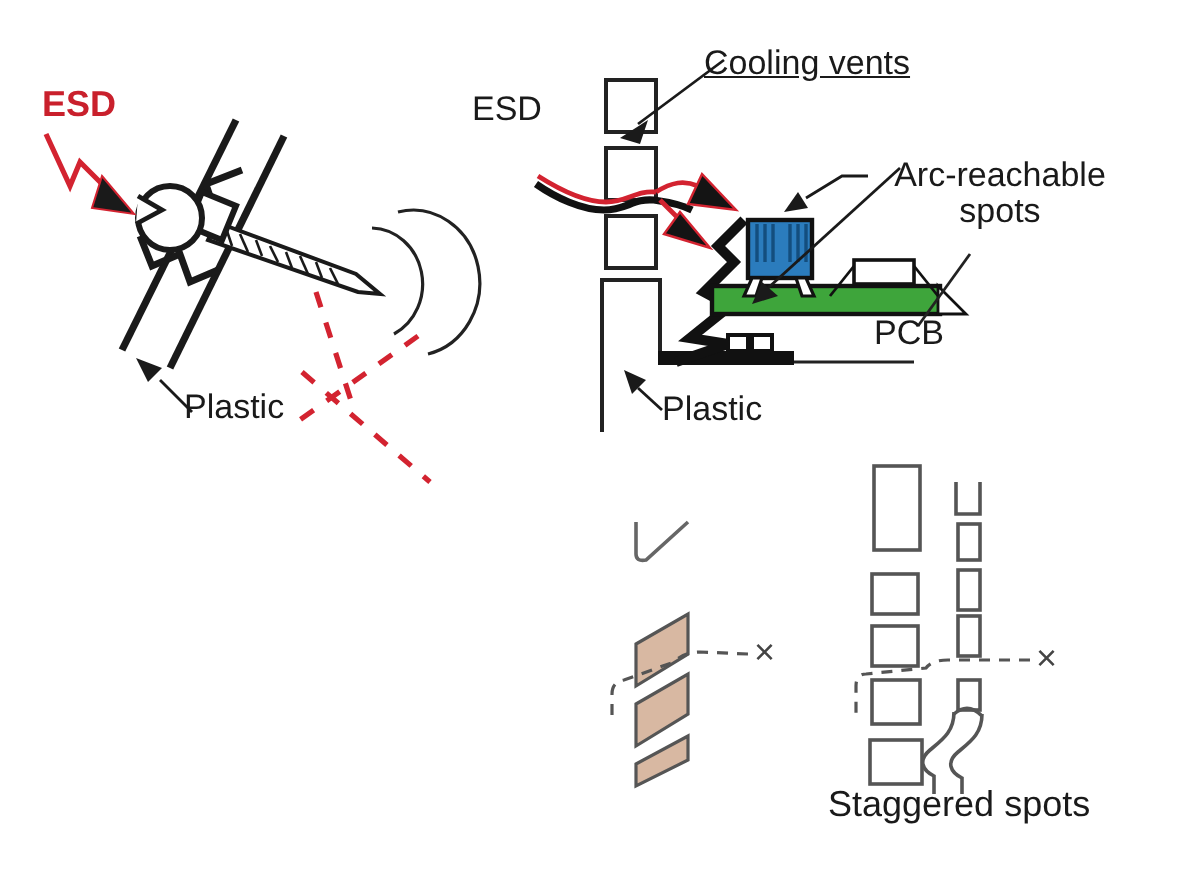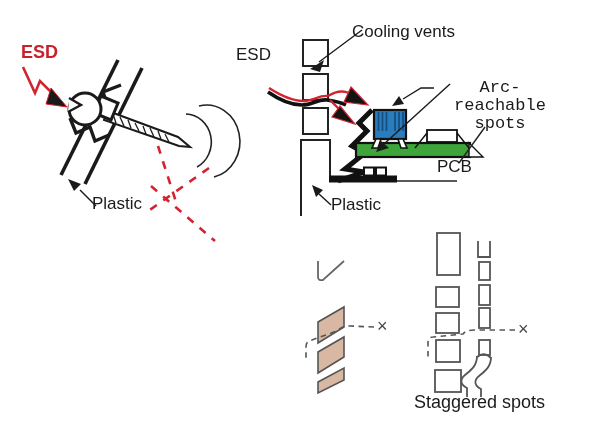--- a/index.html
+++ b/index.html
@@ -2,21 +2,21 @@
 <html><head>
 <meta charset="utf-8">
 <style>
   html,body{margin:0;padding:0;background:#fff;}
   #fig{position:relative;width:600px;height:436px;background:#ffffff;overflow:hidden;
        font-family:"Liberation Sans",sans-serif;}
   #art{position:absolute;left:0;top:0;}
   .label{position:absolute;color:#1a1a1a;font-size:17px;line-height:18px;white-space:nowrap;}
   .label.red{color:#c9202c;font-weight:bold;font-size:18px;}
   .label.gray{color:#444;font-size:18px;}
-  .arcparts{text-align:center;width:126px;white-space:normal;font-family:Liberation Mono, monospace;}
+  .arcparts{text-align:center;width:126px;white-space:normal;}
   .big{font-size:18px;text-align:center;}
 </style>
 </head>
 <body>
 
 <div id="fig">
 
 <svg id="art" width="600" height="436" viewBox="0 0 600 436">
 
   <g>
@@ -142,21 +142,21 @@
       <path d="M 491,357 C 491,367 485,371 479,376 C 473,381 475,386 481,389 L 481,397"></path>
     </g>
     <path d="M 515,330 L 474,330 Q 466,330 463,334 L 433,337 Q 428,337 428,343 L 428,360" stroke="#555" stroke-width="1.6" fill="none" stroke-dasharray="5.5,4.5"></path>
   </g>
 </svg>
 
 <div class="label red" style="left:21px;top:43px;">ESD</div>
 <div class="label" style="left:92px;top:195px;">Plastic</div>
 
 <div class="label" style="left:236px;top:46px;">ESD</div>
-<div class="label" style="left:352px;top:23px;">Cooling vents</div>
+<div class="label" style="left:352px;top:23px;text-decoration:underline;">Cooling vents</div>
 <div class="label arcparts" style="left:437px;top:79px;">
   <div>Arc-reachable</div>
   <div>spots</div>
 </div>
 <div class="label" style="left:437px;top:158px;">PCB</div>
 <div class="label" style="left:331px;top:196px;">Plastic</div>
 
 <div class="label gray" style="left:377px;top:317px;">×</div>
 <div class="label gray" style="left:518px;top:320px;">×</div>
 <div class="label big" style="left:414px;top:393px;">Staggered spots</div>

